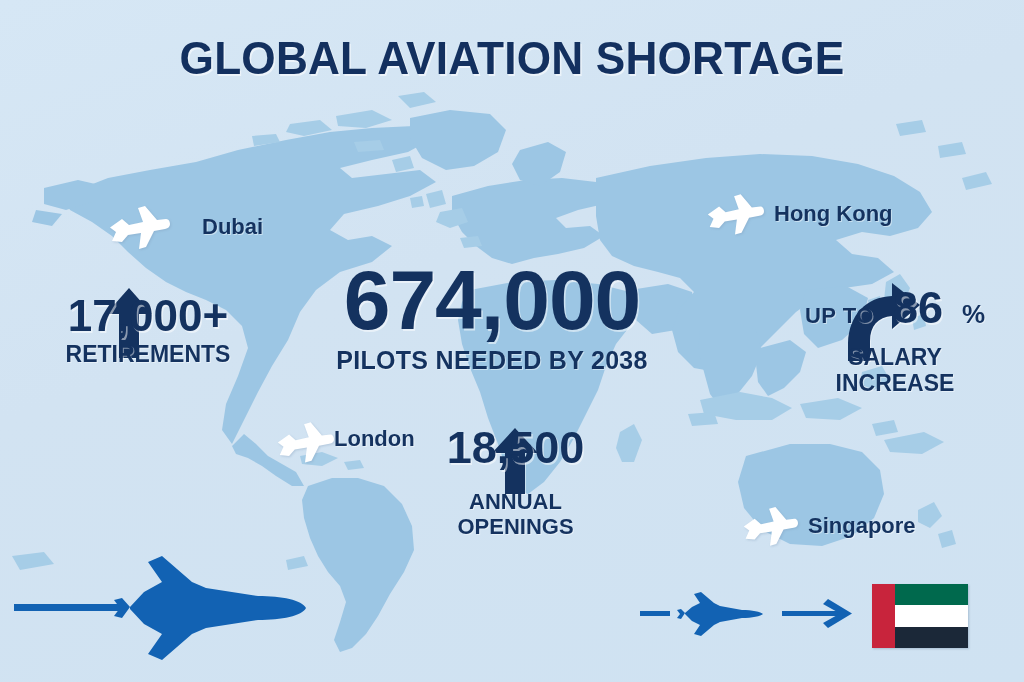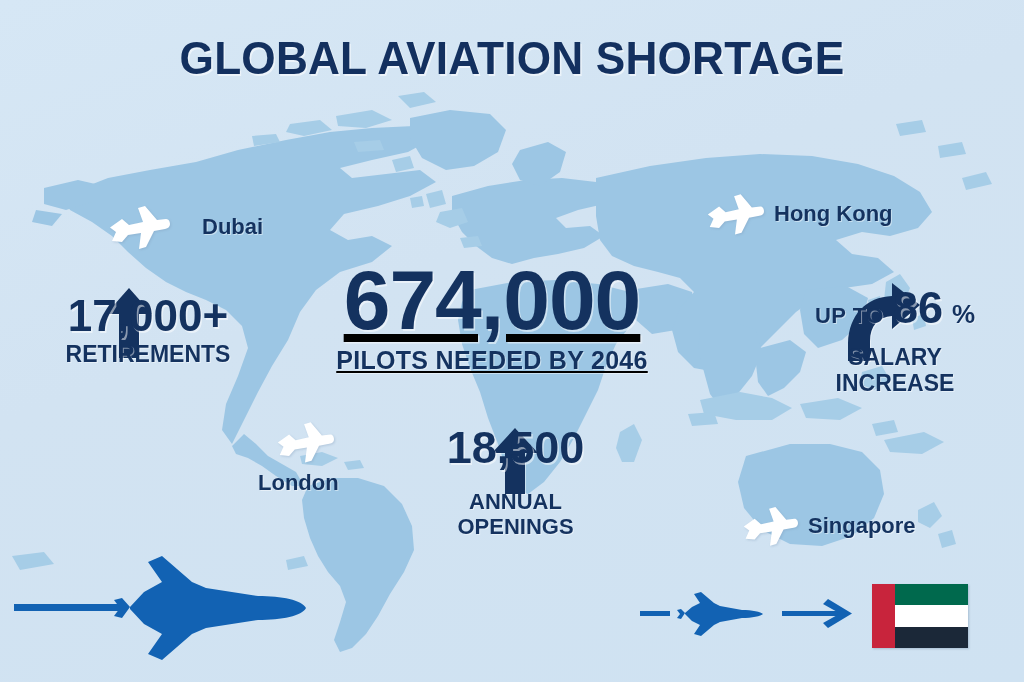--- a/index.html
+++ b/index.html
@@ -35,54 +35,54 @@
     text-shadow:1.5px 1.5px 0 rgba(255,255,255,.5);
     white-space:nowrap;
   }
   .stat-lbl{
     font-weight:bold;line-height:1.12;color:#14325f;
     text-shadow:1px 1px 0 rgba(255,255,255,.45);
     white-space:nowrap;
   }
 
   
-  #center-stat{position:absolute;left:282px;top:258px;width:420px;text-align:center;text-decoration:underline;}
+  #center-stat{position:absolute;left:282px;top:258px;width:420px;text-align:center;}
   #center-num{font-size:84px;letter-spacing:-1px;}
   #center-lbl{font-size:25px;margin-top:4px;letter-spacing:0.3px;}
 
   
   #left-stat{position:absolute;left:18px;top:294px;width:260px;text-align:center;}
   #left-num{font-size:44px;}
   #left-lbl{font-size:23px;margin-top:4px;}
 
   
   #mid-stat{position:absolute;left:398px;top:425px;width:235px;text-align:center;}
   #mid-num{font-size:45px;}
   #mid-lbl{font-size:22px;margin-top:20px;}
 
   
   #right-stat{position:absolute;left:770px;top:285px;width:250px;text-align:center;}
-  #right-pct-row{display:flex;align-items:baseline;justify-content:center;gap:9px;}
+  #right-pct-row{display:flex;align-items:baseline;justify-content:center;gap:19px;}
   #right-upto{font-size:22px;font-weight:bold;color:#14325f;letter-spacing:.5px;
     text-shadow:1px 1px 0 rgba(255,255,255,.45);}
   #right-num{font-size:45px;text-align:right;}
   #right-pct{font-size:26px;font-weight:bold;color:#14325f;
     text-shadow:1px 1px 0 rgba(255,255,255,.45);}
   #right-lbl{font-size:23px;margin-top:15px;}
 
   
   .arrow-up{filter:drop-shadow(1.5px 1.5px 0 rgba(255,255,255,.45));}
 
   
   .city{position:absolute;display:flex;align-items:center;gap:10px;}
   .city-label{
     font-size:22px;font-weight:bold;color:#14325f;white-space:nowrap;
     text-shadow:1px 1px 0 rgba(255,255,255,.45);
   }
-  .city-stack{position:absolute;display:flex;flex-direction:column;align-items:flex-start;}
+  .city-stack{position:absolute;display:flex;align-items:flex-start;}
   .plane-white{filter:drop-shadow(1px 1px 1px rgba(120,150,180,.35));}
 
   
   #big-plane{position:absolute;left:10px;top:552px;}
   #small-plane-grp{position:absolute;left:640px;top:592px;}
   #flag{
     position:absolute;left:872px;top:584px;width:96px;height:64px;
     box-shadow:1px 1px 2px rgba(90,120,150,.35);
     display:flex;
   }
@@ -215,21 +215,21 @@
   <div class="city" style="left:742px;top:505px;justify-content:space-between;">
     <svg class="plane-white" width="56" height="42" viewBox="0 0 62 46">
       <path fill="#ffffff" d="M2 23.5 L14 15 L21 21 L35 18 L30 4 L37 2 L49 16 L58 15 C61 15 62 18 62 20
         C62 22.5 60.5 24.5 57 25 L46 27 L38 43 L31 45 L33 29 L20 31 L14 38 L4 37 L8 28 Z"></path>
     </svg>
     <span class="city-label">Singapore</span>
   </div>
 
   <div id="center-stat">
     <div id="center-num" class="stat-num">674,000</div>
-    <div id="center-lbl" class="stat-lbl">PILOTS NEEDED BY 2046</div>
+    <div id="center-lbl" class="stat-lbl">PILOTS NEEDED BY 2038</div>
   </div>
 
   <svg class="arrow-up" style="position:absolute;left:106px;top:288px;" width="46" height="70" viewBox="0 0 46 70">
     <path fill="#14325f" d="M23 0 L46 26 L33 26 L33 70 L13 70 L13 26 L0 26 Z"></path>
   </svg>
   <div id="left-stat">
     <div id="left-num" class="stat-num">17,000+</div>
     <div id="left-lbl" class="stat-lbl">
       <div>RETIREMENTS</div>
     </div>

